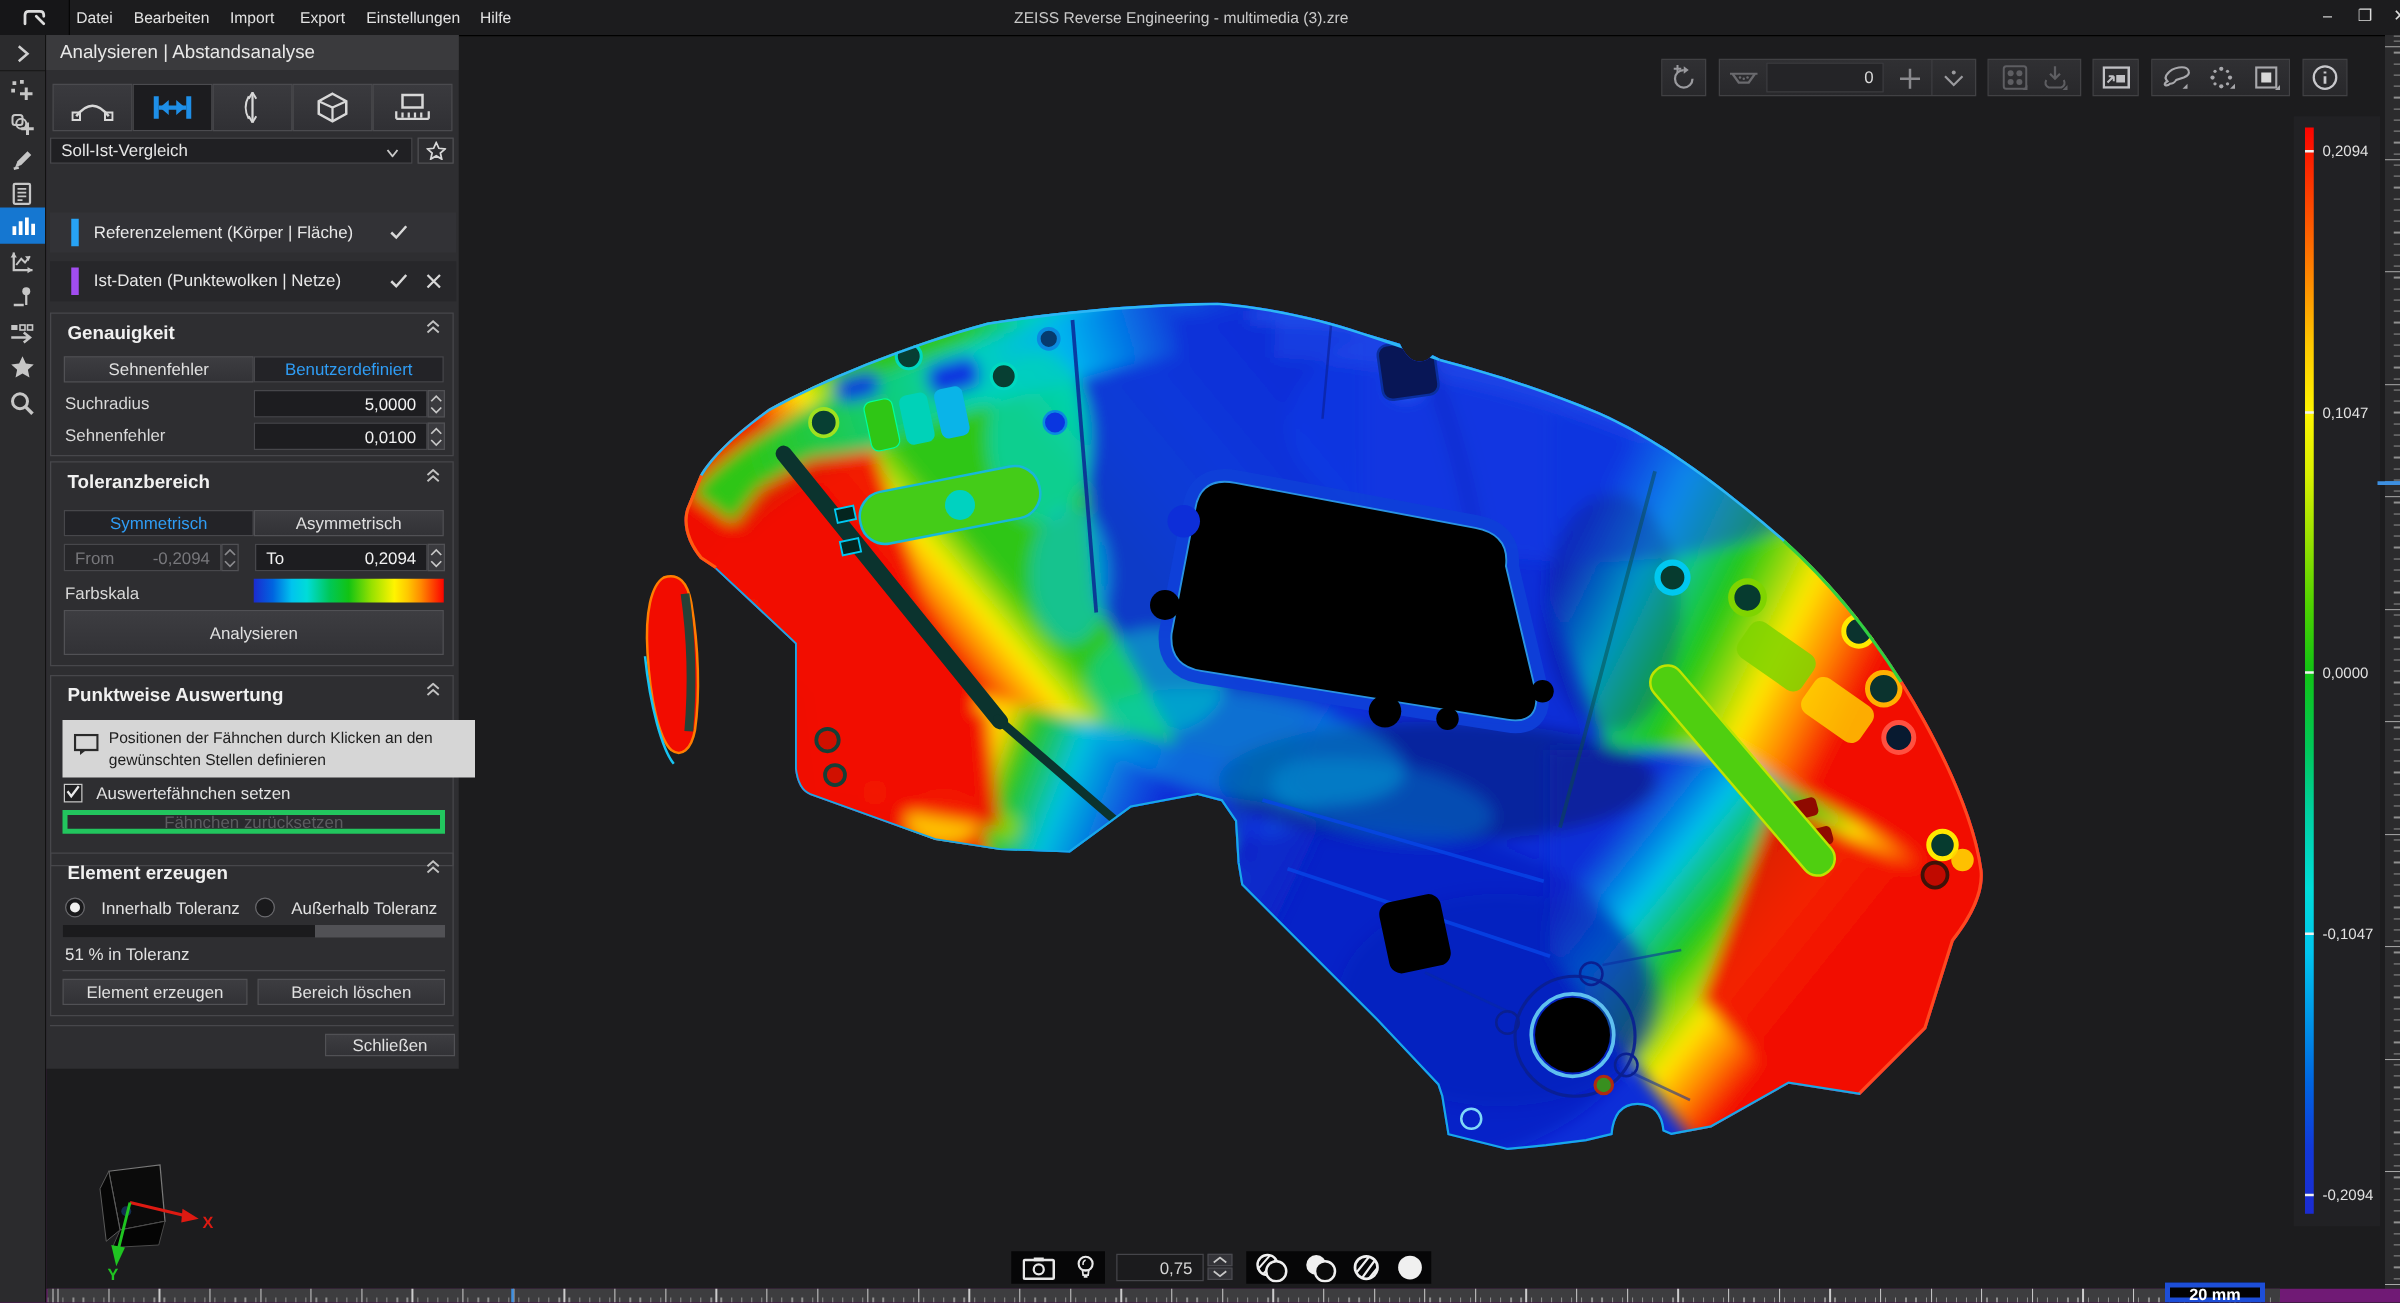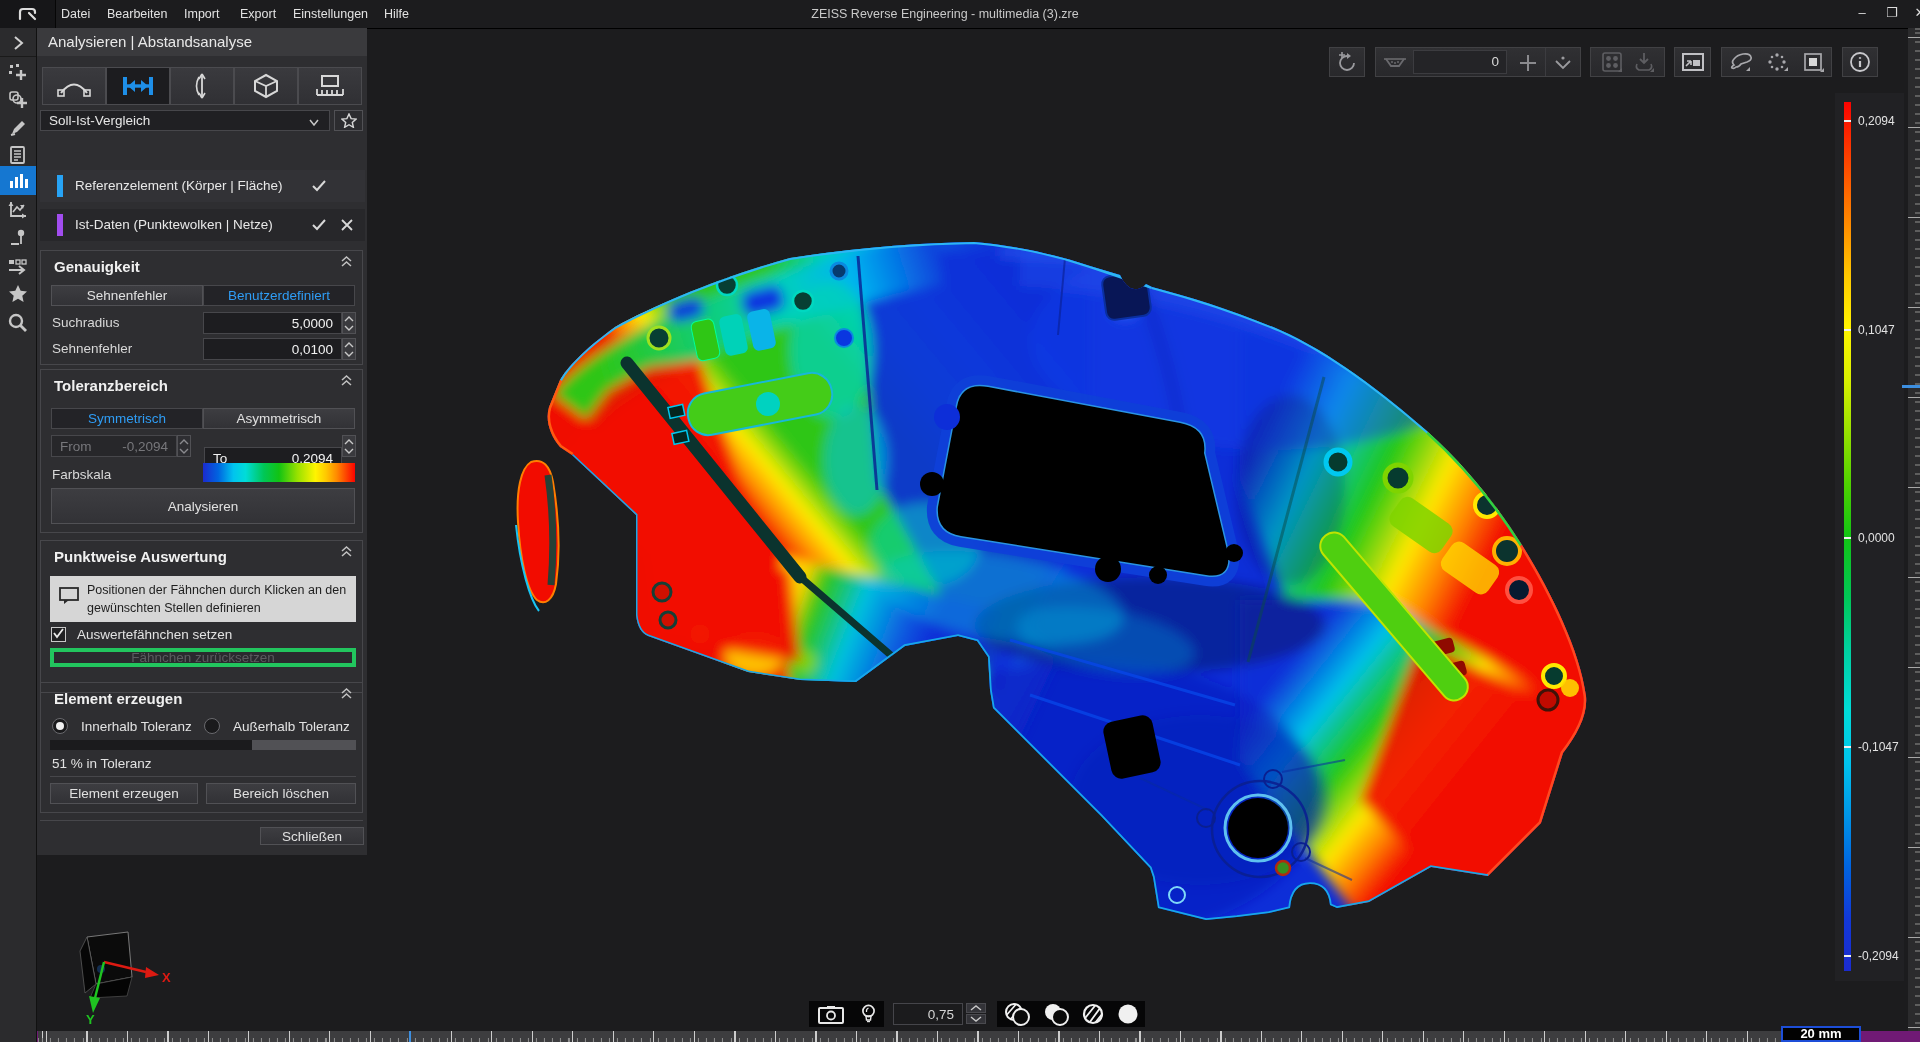--- a/index.html
+++ b/index.html
@@ -440,21 +440,21 @@
       <div class="inp" style="position:absolute;left:10px;top:65px;width:126px;height:22px;background:#27272a;color:#77777b;">
           <span style="margin-left:8px;">From</span>
           <span style="position:absolute;right:8px;left:auto;">-0,2094</span>
         </div>
       <div class="spin" style="left:136px;top:65px;height:22px;background:#2e2e32;">
           <svg width="12" height="20">
             <path d="M2 8 L6 4 L10 8" fill="none" stroke="#8a8a8e" stroke-width="1.4"></path>
             <path d="M2 13 L6 17 L10 13" fill="none" stroke="#8a8a8e" stroke-width="1.4"></path>
           </svg>
         </div>
-      <div class="inp" style="position:absolute;left:163px;top:65px;width:138px;height:22px;margin-top:12px;">
+      <div class="inp" style="position:absolute;left:163px;top:65px;width:138px;height:22px;">
           <span style="margin-left:8px;">To</span>
           <span style="position:absolute;right:8px;">0,2094</span>
         </div>
       <div class="spin" style="left:301px;top:65px;height:22px;">
           <svg width="12" height="20">
             <path d="M2 8 L6 4 L10 8" fill="none" stroke="#c8c8c8" stroke-width="1.4"></path>
             <path d="M2 13 L6 17 L10 13" fill="none" stroke="#c8c8c8" stroke-width="1.4"></path>
           </svg>
         </div>
       <div class="lbl" style="left:11px;top:97px;">Farbskala</div>
@@ -462,21 +462,21 @@
       <div class="btn" style="position:absolute;left:10px;top:118px;width:304px;height:36px;">Analysieren</div>
     </div>
 
     <div class="sec" style="top:512px;height:153px;">
       <div class="sechead">Punktweise Auswertung</div>
       <div class="chev2" style="top:5px;">
           <svg width="11" height="12">
             <path d="M1 5 L5.5 1 L10 5 M1 10 L5.5 6 L10 10" fill="none" stroke="#c2c2c2" stroke-width="1.5"></path>
           </svg>
         </div>
-      <div class="abs" style="left:9px;top:35px;width:306px;height:46px;background:#d6d6d6;">
+      <div class="abs" style="left:9px;top:35px;width:306px;height:46px;background:#d6d6d6;padding-left:24px;">
         <svg width="20" height="17" style="position:absolute;left:9px;top:11px;">
             <rect x="1" y="1" width="18" height="12" fill="none" stroke="#2a2a2a" stroke-width="1.8"></rect>
             <path d="M5 13 L5 17 L10 13" fill="#2a2a2a"></path>
           </svg>
         <div style="position:absolute;left:37px;top:5px;font-size:12.5px;color:#1e1e1e;line-height:18px;white-space:nowrap;">Positionen der Fähnchen durch Klicken an den<br>gewünschten Stellen definieren</div>
       </div>
       <div class="abs" style="left:10px;top:86px;width:15px;height:15px;border:1.5px solid #c8c8c8;background:#202022;box-sizing:border-box;">
         <svg width="12" height="11" style="position:absolute;left:0px;top:0px;">
             <path d="M2 5 L5 9 L11 1" fill="none" stroke="#e8e8e8" stroke-width="1.8"></path>
           </svg>
@@ -528,21 +528,21 @@
     <div class="abs" style="left:0;top:0;width:100%;height:100%;background-image:repeating-linear-gradient(90deg,#cdcdcd 0 1px,transparent 1px 40.5px);background-position:8px 0;"></div>
     <div class="abs" style="left:0;top:60%;width:100%;height:40%;background-image:repeating-linear-gradient(90deg,#8e8e8e 0 1px,transparent 1px 8.1px);background-position:3.95px 0;"></div>
     <div class="abs" style="left:371px;top:0;width:2px;height:100%;background:#3d8fe0;"></div>
   </div>
   <div id="rruler">
     <div class="abs" style="left:0;top:0;width:100%;height:100%;background-image:repeating-linear-gradient(180deg,#a8a8a8 0 1px,transparent 1px 90px);background-position:0 9px;"></div>
     <div class="abs" style="left:60%;top:0;width:40%;height:100%;background-image:repeating-linear-gradient(180deg,#909090 0 1px,transparent 1px 9px);background-position:0 4.5px;"></div>
     <div class="abs" style="left:0;top:357px;width:100%;height:2px;background:#3d8fe0;"></div>
   </div>
   <div class="abs" style="left:1902px;top:385px;width:18px;height:3px;background:#3d8fe0;"></div>
-  <div class="abs" style="left:1781px;top:1026px;width:80px;height:16px;background:#020202;border:2px solid #1d4ed8;box-sizing:border-box;color:#fff;font-size:13px;font-weight:bold;text-align:center;line-height:12px;">20 mm</div>
+  <div class="abs" style="left:1732px;top:1026px;width:80px;height:16px;background:#020202;border:4px solid #1d4ed8;box-sizing:border-box;color:#fff;font-size:13px;font-weight:bold;text-align:center;line-height:12px;">20 mm</div>
 
   <div class="abs" style="left:60px;top:920px;width:140px;height:115px;">
     <svg width="140" height="115">
       <polygon points="27,17 68,12 72,57 36,64" fill="#0b0b0b" stroke="#787878" stroke-width="1"></polygon>
       <polygon points="27,17 20,31 25,73 36,64" fill="#060606" stroke="#5a5a5a" stroke-width="0.8"></polygon>
       <polygon points="36,64 72,57 67,76 30,78" fill="#040404" stroke="#4a4a4a" stroke-width="0.8"></polygon>
       <circle cx="41" cy="49" r="4" fill="#1a4a8a" opacity="0.55"></circle>
       <line x1="44" y1="42" x2="86" y2="52" stroke="#dd1a12" stroke-width="2.4"></line>
       <polygon points="86,47 99,55 85,58" fill="#dd1a12"></polygon>
       <text x="102" y="62" fill="#dd1a12" font-size="13" font-weight="bold">X</text>

